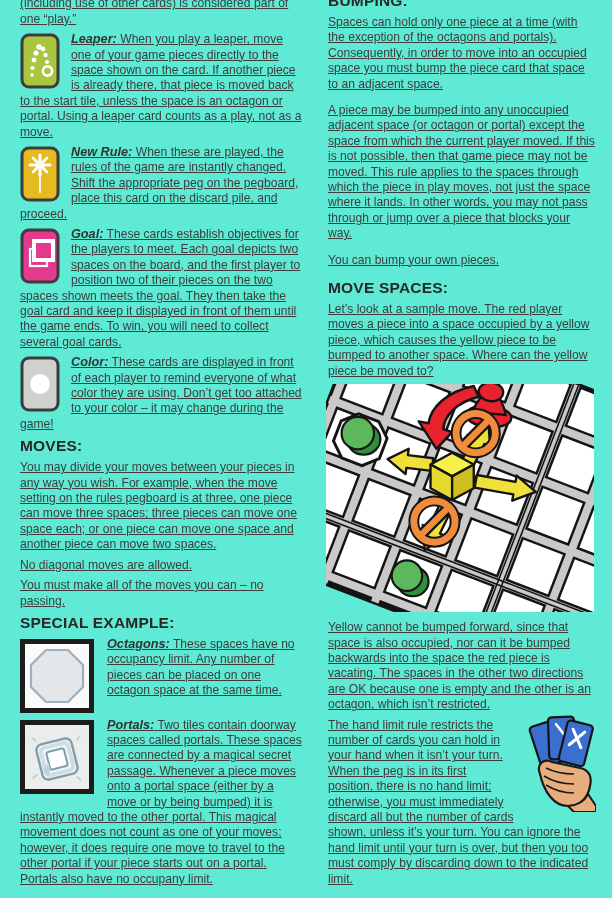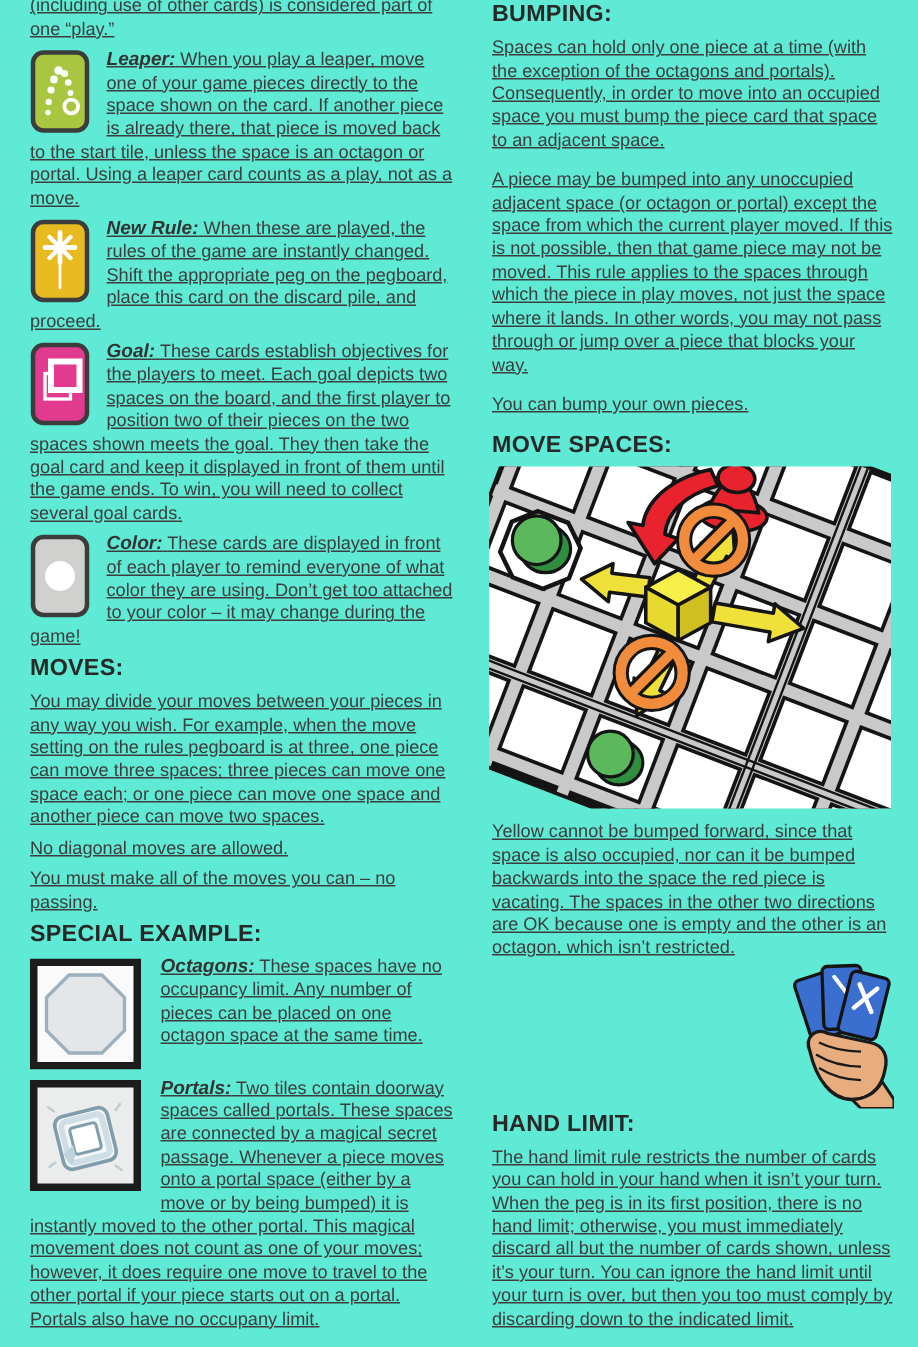--- a/index.html
+++ b/index.html
@@ -152,20 +152,21 @@
 
     <section>
       <h2 class="sec">BUMPING:</h2>
       <p class="bt rp">Spaces can hold only one piece at a time (with the exception of the octagons and portals). Consequently, in order to move into an occupied space you must bump the piece card that space to an adjacent space.</p>
       <p class="bt rp">A piece may be bumped into any unoccupied adjacent space (or octagon or portal) except the space from which the current player moved. If this is not possible, then that game piece may not be moved. This rule applies to the spaces through which the piece in play moves, not just the space where it lands. In other words, you may not pass through or jump over a piece that blocks your way.</p>
       <p class="bt rp">You can bump your own pieces.</p>
     </section>
 
     <section>
       <h2 class="sec">MOVE SPACES:</h2>
+      <p class="bt">Let’s look at a sample move. The red player moves a piece into a space occupied by a yellow piece, which causes the yellow piece to be bumped to another space. Where can the yellow piece be moved to?</p>
 
       <div class="figure">
         <svg width="268" height="228" viewBox="0 0 272 232">
 
           <g transform="rotate(21 136 116)">
             <rect x="-24" y="-34" width="350" height="280" fill="#ffffff" stroke="#141414" stroke-width="5"></rect>
 
             <g fill="#141414">
               <rect x="-25.5" y="-34" width="13" height="280"></rect>
               <rect x="30.5" y="-34" width="13" height="280"></rect>
@@ -269,17 +270,16 @@
           </g>
           <path d="M18 60 C14 50 22 44 30 48 L58 54 C68 56 70 64 68 72 C66 84 58 92 46 92 C32 92 22 78 18 60 Z" fill="#e8ad7e" stroke="#1a1a1a" stroke-width="2.2"></path>
           <path d="M46 92 C54 92 62 88 66 80 L74 92 L74 98 L52 98 Z" fill="#e8ad7e" stroke="#1a1a1a" stroke-width="2"></path>
           <g fill="none" stroke="#1a1a1a" stroke-width="1.5">
             <path d="M24 54 C32 58 42 60 52 60"></path>
             <path d="M22 62 C30 67 40 70 52 70"></path>
             <path d="M24 71 C32 76 42 79 52 79"></path>
           </g>
         </svg>
       </span>
-      <h2 class="sec">HAND LIMIT:</h2>
       <p class="bt">The hand limit rule restricts the number of cards you can hold in your hand when it isn’t your turn. When the peg is in its first position, there is no hand limit; otherwise, you must immediately discard all but the number of cards shown, unless it’s your turn. You can ignore the hand limit until your turn is over, but then you too must comply by discarding down to the indicated limit.</p>
     </section>
   </div>
 </div>
 
 </body></html>

